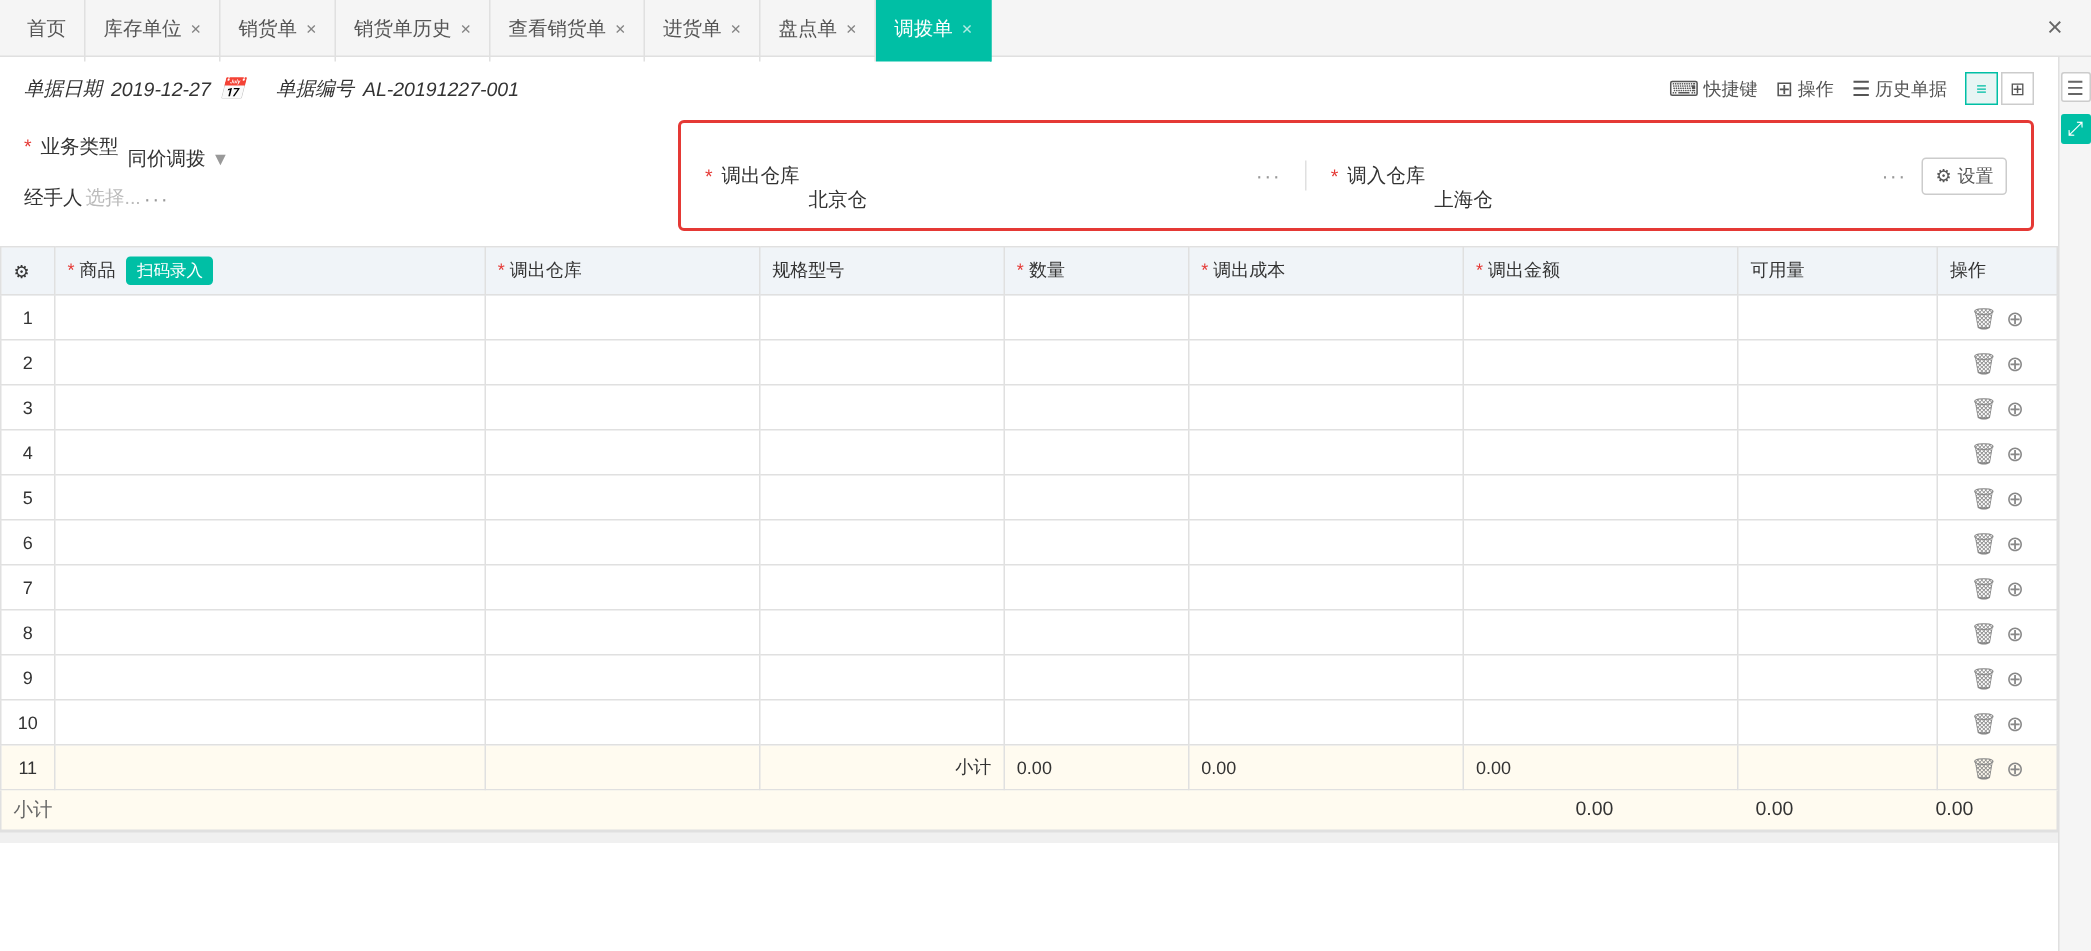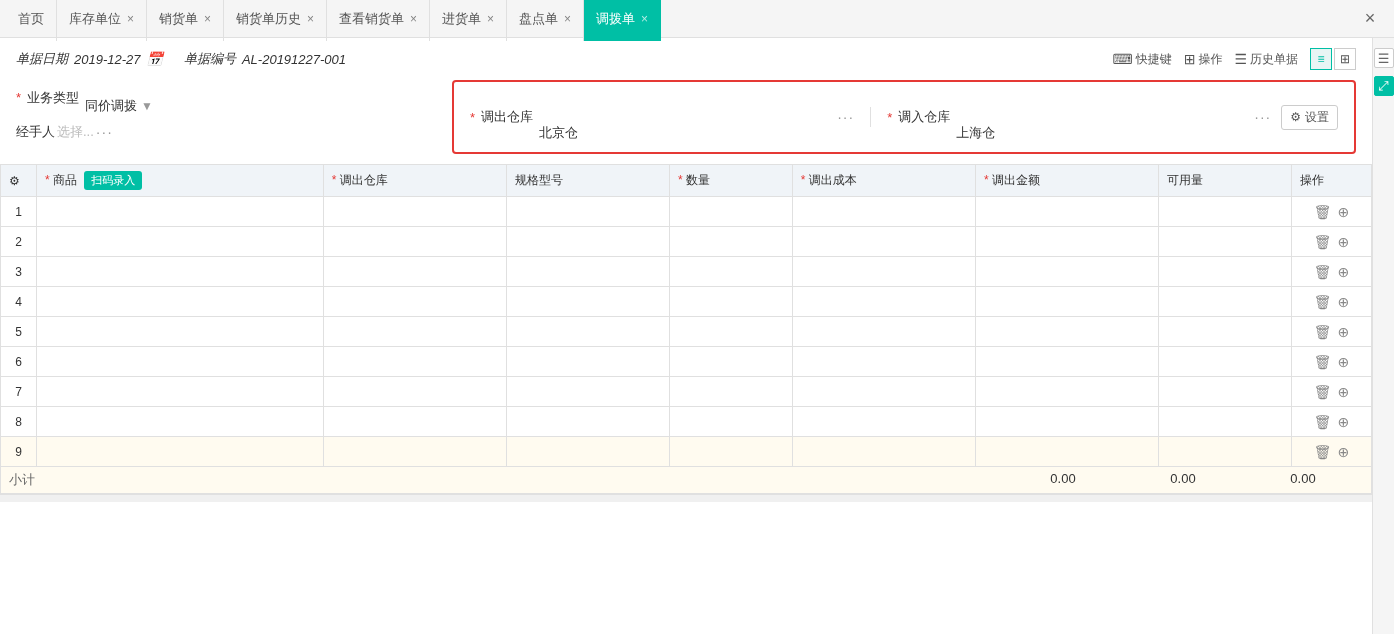--- a/index.html
+++ b/index.html
@@ -639,21 +639,53 @@
             <td></td>
             <td></td>
             <td></td>
             <td>
               <div class="action-icons">
                 <span class="action-icon">🗑</span>
                 <span class="action-icon">⊕</span>
               </div>
             </td>
           </tr>
-
+        <tr>
+            <td class="row-num">10</td>
+            <td></td>
+            <td></td>
+            <td></td>
+            <td></td>
+            <td></td>
+            <td></td>
+            <td></td>
+            <td>
+              <div class="action-icons">
+                <span class="action-icon">🗑</span>
+                <span class="action-icon">⊕</span>
+              </div>
+            </td>
+          </tr>
+
+        <tr class="total-row">
+          <td class="row-num">11</td>
+          <td></td>
+          <td></td>
+          <td class="subtotal-label">小计</td>
+          <td>0.00</td>
+          <td>0.00</td>
+          <td>0.00</td>
+          <td></td>
+          <td>
+              <div class="action-icons">
+                <span class="action-icon">🗑</span>
+                <span class="action-icon">⊕</span>
+              </div>
+            </td>
+        </tr>
       </tbody>
     </table>
 
     <div style="display:flex; background:#fffbf0; border:1px solid #e0e0e0; border-top:none; padding: 4px 8px;">
       <span style="margin-right:8px; color:#666;">小计</span>
       <span style="flex:1;"></span>
       <span style="width:120px; text-align:center;">0.00</span>
       <span style="width:120px; text-align:center;">0.00</span>
       <span style="width:120px; text-align:center;">0.00</span>
     </div>

